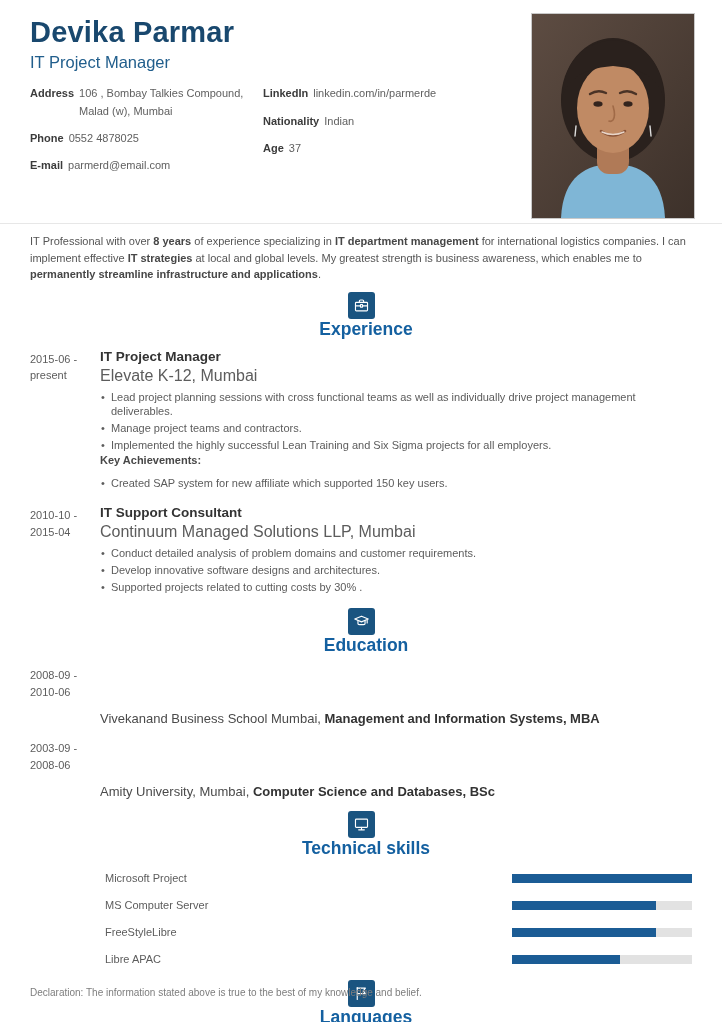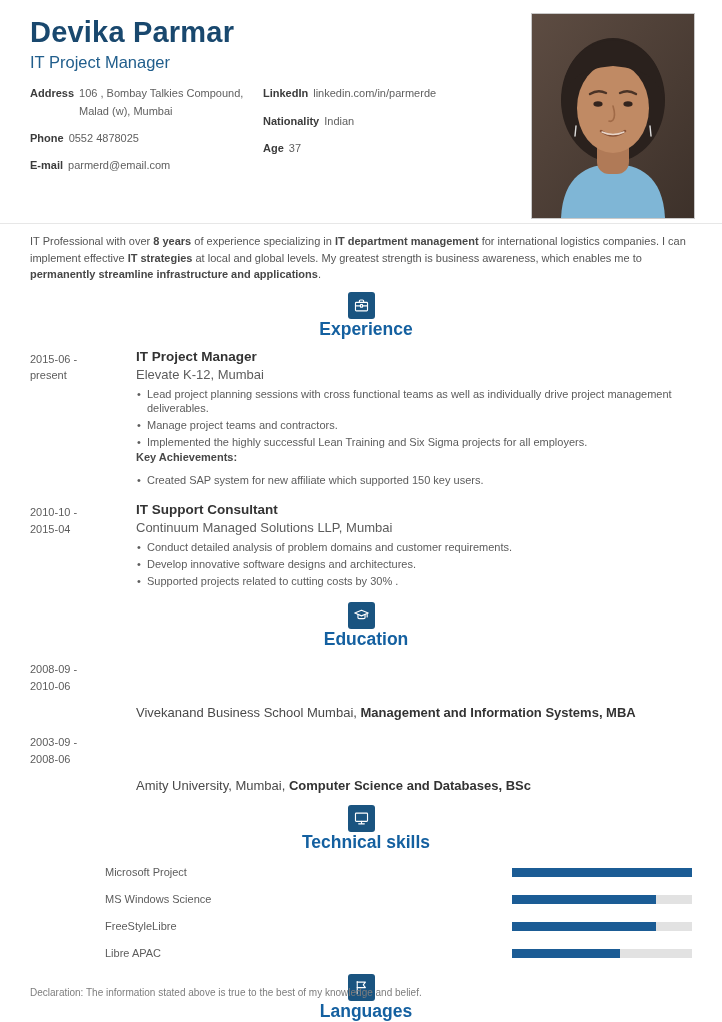--- a/index.html
+++ b/index.html
@@ -28,24 +28,24 @@
   .summary .b { font-weight:bold; color:#474747; }
   
   .sec-head { display:flex; align-items:center; margin:9px 0 9px 0;flex-direction:column; }
   .icon-box {
     width:27px; height:27px; background:#1a5480; border-radius:3px;
     display:flex; align-items:center; justify-content:center; flex:0 0 27px;
   }
   .icon-box svg { stroke:#ffffff; fill:none; stroke-width:1.6; stroke-linecap:round; stroke-linejoin:round; }
   .sec-title { font-size:17.5px; font-weight:bold; color:#1460a0; margin-left:10px; }
   
-  .entry { display:grid; grid-template-columns:70px 1fr; margin-bottom:12px;gap:36px; }
+  .entry { display:grid; grid-template-columns:70px 1fr; margin-bottom:12px; }
   .dates { font-size:11px; color:#5c5c5c; line-height:1.5; padding-top:2px; }
   .e-title { font-size:13.5px; font-weight:bold; color:#333333; }
-  .e-company { font-size:13px; color:#5c5c5c; margin-top:3px; }
+  .e-company { font-size:16px; color:#5c5c5c; margin-top:3px; }
   ul.bullets { list-style:none; margin-top:5px; }
   ul.bullets li {
     font-size:11px; color:#5c5c5c; line-height:1.34; padding-left:11px;
     position:relative; margin-bottom:2px;
   }
   ul.bullets li::before { content:"•"; position:absolute; left:1px; color:#5c5c5c; }
   .ach-label { font-size:11px; font-weight:bold; color:#474747; margin-top:2px; }
   .edu-line { font-size:13px; color:#4a4a4a; padding-top:2px;margin-top:44px; }
   .edu-line .deg { font-weight:bold; color:#333333; }
   
@@ -221,21 +221,21 @@
   </div>
 
   <div style="margin-top:13px">
     <div class="skill-row">
       <span class="skill-name">Microsoft Project</span>
       <span class="bar">
           <span class="bar-fill" style="width: 100%; display: block;"></span>
         </span>
     </div>
     <div class="skill-row">
-      <span class="skill-name">MS Windows Science</span>
+      <span class="skill-name">MS Computer Server</span>
       <span class="bar">
           <span class="bar-fill" style="width: 80%; display: block;"></span>
         </span>
     </div>
     <div class="skill-row">
       <span class="skill-name">FreeStyleLibre</span>
       <span class="bar">
           <span class="bar-fill" style="width: 80%; display: block;"></span>
         </span>
     </div>

